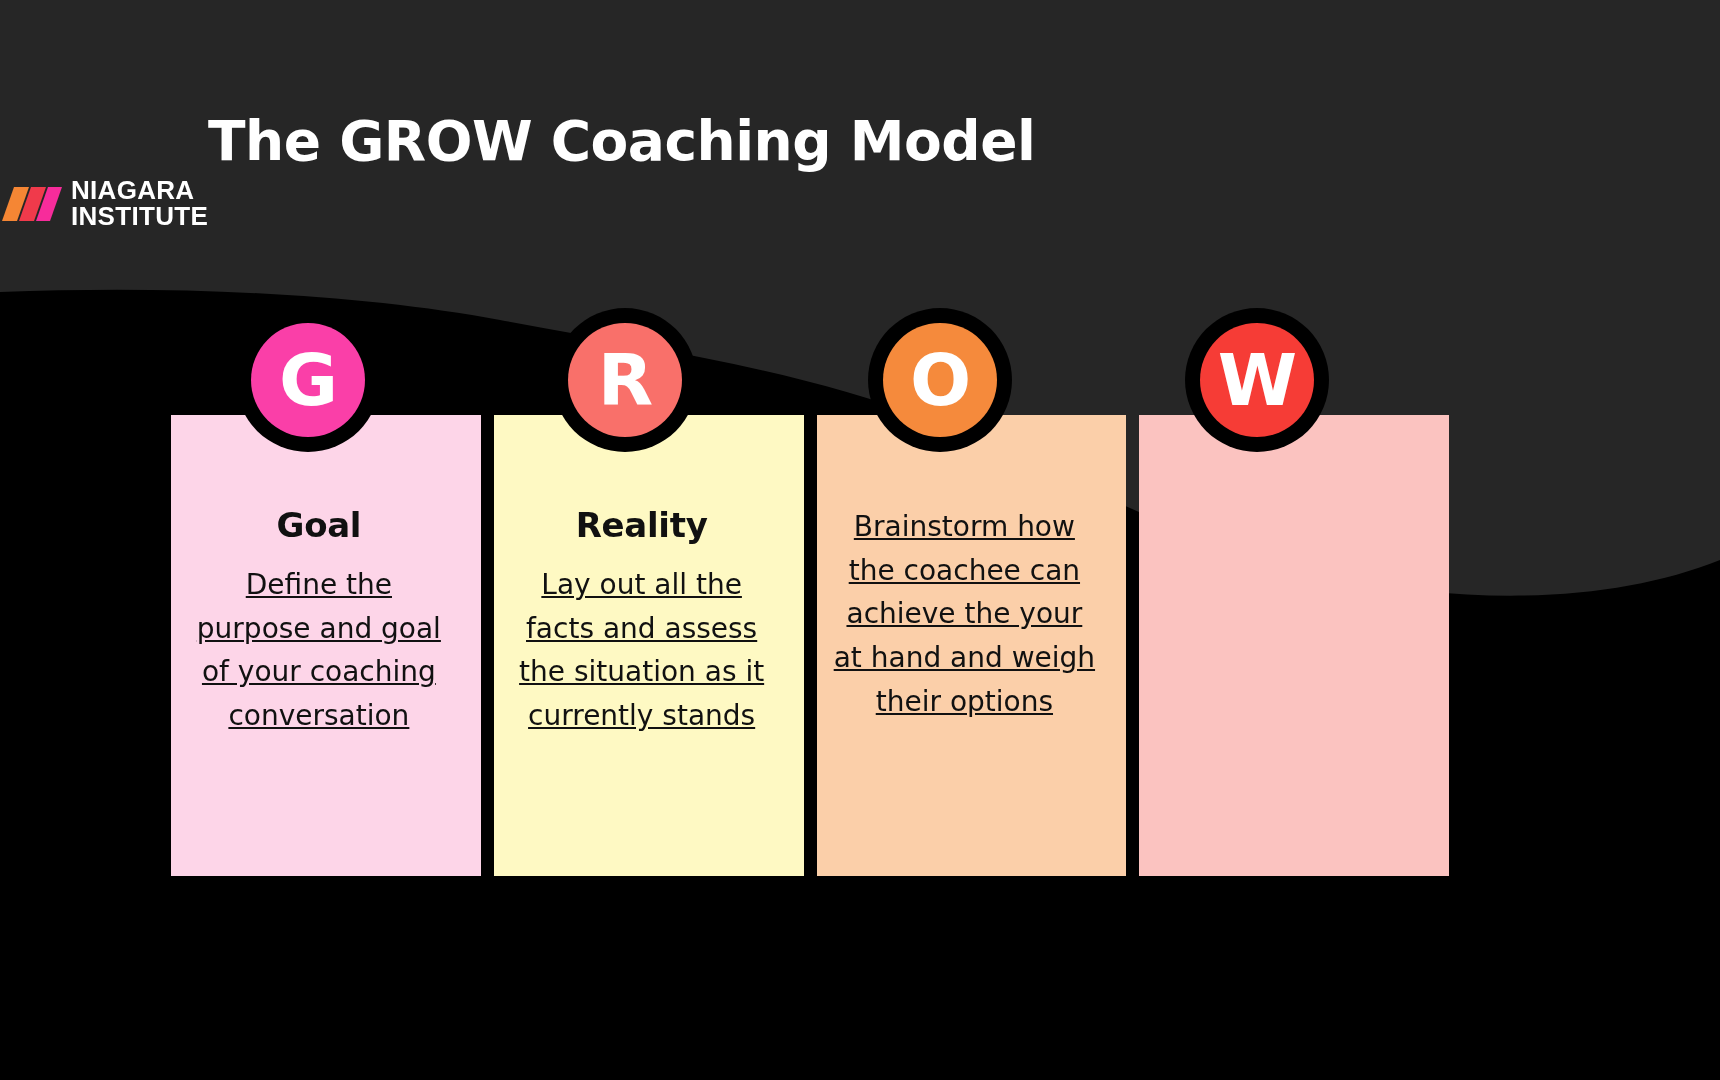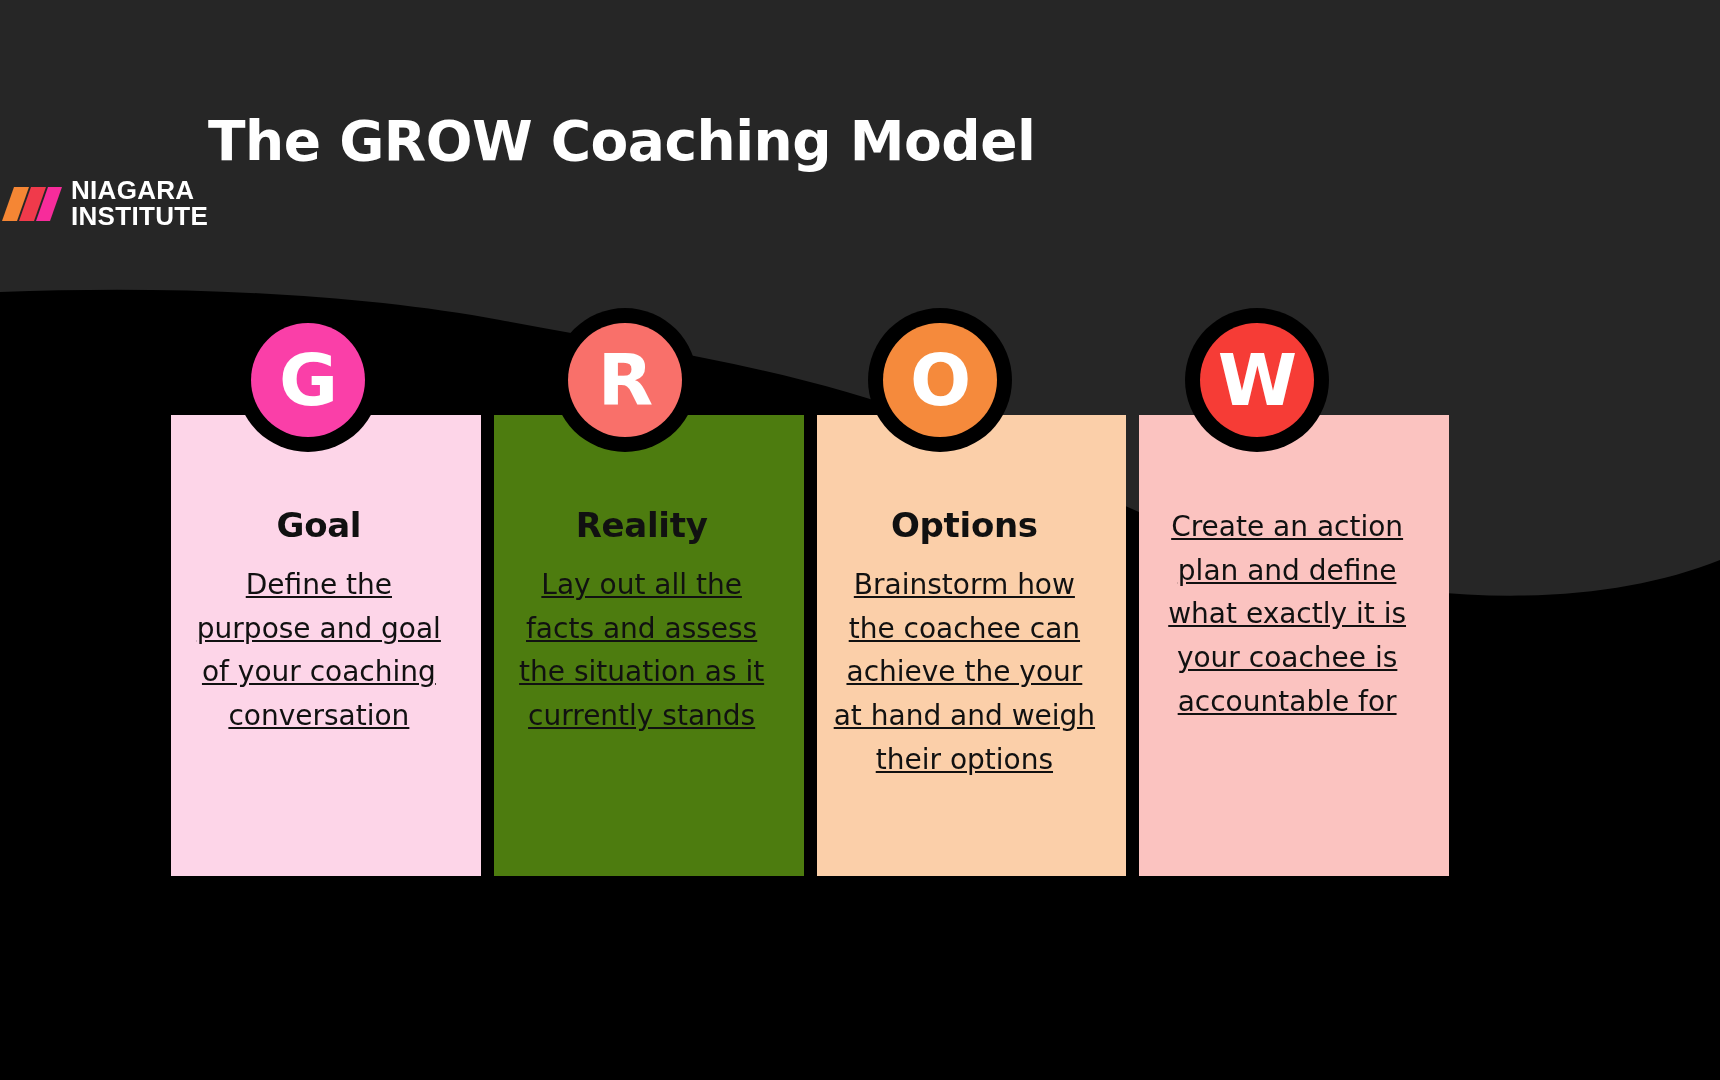--- a/index.html
+++ b/index.html
@@ -167,30 +167,28 @@
       </div>
     </div>
     <div class="page-title">The GROW Coaching Model</div>
   </div>
 
   <div class="cards">
     <div class="card" style="background: rgb(253, 213, 232);">
       <div class="card-title">Goal</div>
       <div class="card-desc">Define the purpose and goal of your coaching conversation</div>
     </div>
-    <div class="card" style="background: #4d7c0f;">
+    <div class="card" style="background: #fef9c3;">
       <div class="card-title">Reality</div>
       <div class="card-desc">Lay out all the facts and assess the situation as it currently stands</div>
     </div>
     <div class="card" style="background: rgb(251, 207, 169);">
-      <div class="card-title">Options</div>
       <div class="card-desc">Brainstorm how the coachee can achieve the your at hand and weigh their options</div>
     </div>
     <div class="card" style="background: rgb(251, 195, 192);">
-      <div class="card-desc">Create an action plan and define what exactly it is your coachee is accountable for</div>
     </div>
   </div>
 
   <div class="badges">
     <div class="badge" style="left: 236px; top: 308px; background: rgb(0, 0, 0);">
       <div class="badge-inner" style="background: rgb(250, 63, 168);">
         <span class="badge-letter">G</span>
       </div>
     </div>
     <div class="badge" style="left: 553px; top: 308px; background: rgb(0, 0, 0);">

